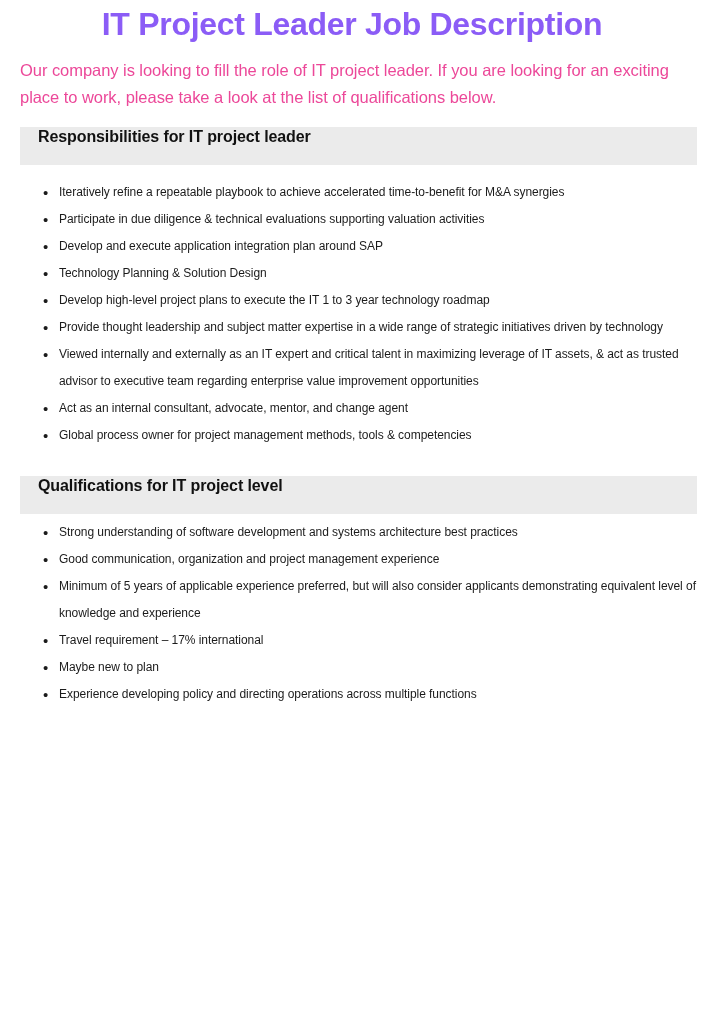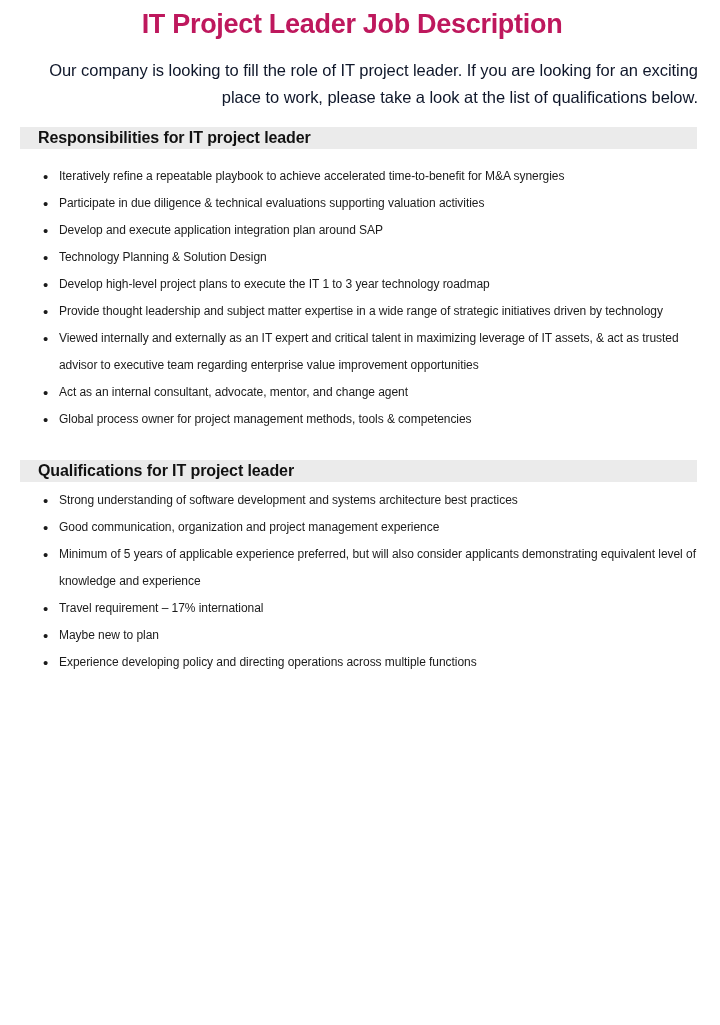--- a/index.html
+++ b/index.html
@@ -16,47 +16,46 @@
     overflow: hidden;
   }
   .page {
     width: 720px;
     height: 1025px;
     position: relative;
     background: #ffffff;
     padding: 0;
   }
   .doc-title {
-    font-size: 27px;
+    font-size: 32px;
     font-weight: bold;
     text-align: center;
     letter-spacing: -0.3px;
-    color: #be185d;
+    color: #8b5cf6;
     margin: 0;
     padding: 6px 20px 0 4px;
     line-height: 36px;
   }
   .intro {
     font-size: 16.5px;
     line-height: 27px;
-    color: #0f172a;
+    color: #ec4899;
     margin: 0;
     padding: 15px 22px 0 20px;
-    text-align: right;
+    text-align: left;
     letter-spacing: -0.05px;
   }
   .section {
     margin-top: 16px;
   }
   .section-header {
     margin: 0 23px 0 20px;
     background: #ebebeb;
-    height: 22px;
+    height: 38px;
     display: flex;
-    align-items: center;
     padding-left: 18px;
   }
   .section-header-text {
     font-size: 16px;
     font-weight: bold;
     color: #111111;
     letter-spacing: -0.1px;
     line-height: 20px;
   }
   .bullet-list {
@@ -110,21 +109,21 @@
       <li class="bullet-item">Develop high-level project plans to execute the IT 1 to 3 year technology roadmap</li>
       <li class="bullet-item">Provide thought leadership and subject matter expertise in a wide range of strategic initiatives driven by technology</li>
       <li class="bullet-item">Viewed internally and externally as an IT expert and critical talent in maximizing leverage of IT assets, &amp; act as trusted advisor to executive team regarding enterprise value improvement opportunities</li>
       <li class="bullet-item">Act as an internal consultant, advocate, mentor, and change agent</li>
       <li class="bullet-item">Global process owner for project management methods, tools &amp; competencies</li>
     </ul>
   </div>
 
   <div class="section section-qualifications">
     <div class="section-header">
-      <span class="section-header-text">Qualifications for IT project leader</span>
+      <span class="section-header-text">Qualifications for IT project level</span>
     </div>
     <ul class="bullet-list qual-list">
       <li class="bullet-item">Strong understanding of software development and systems architecture best practices</li>
       <li class="bullet-item">Good communication, organization and project management experience</li>
       <li class="bullet-item">Minimum of 5 years of applicable experience preferred, but will also consider applicants demonstrating equivalent level of knowledge and experience</li>
       <li class="bullet-item">Travel requirement – 17% international</li>
       <li class="bullet-item">Maybe new to plan</li>
       <li class="bullet-item">Experience developing policy and directing operations across multiple functions</li>
     </ul>
   </div>

